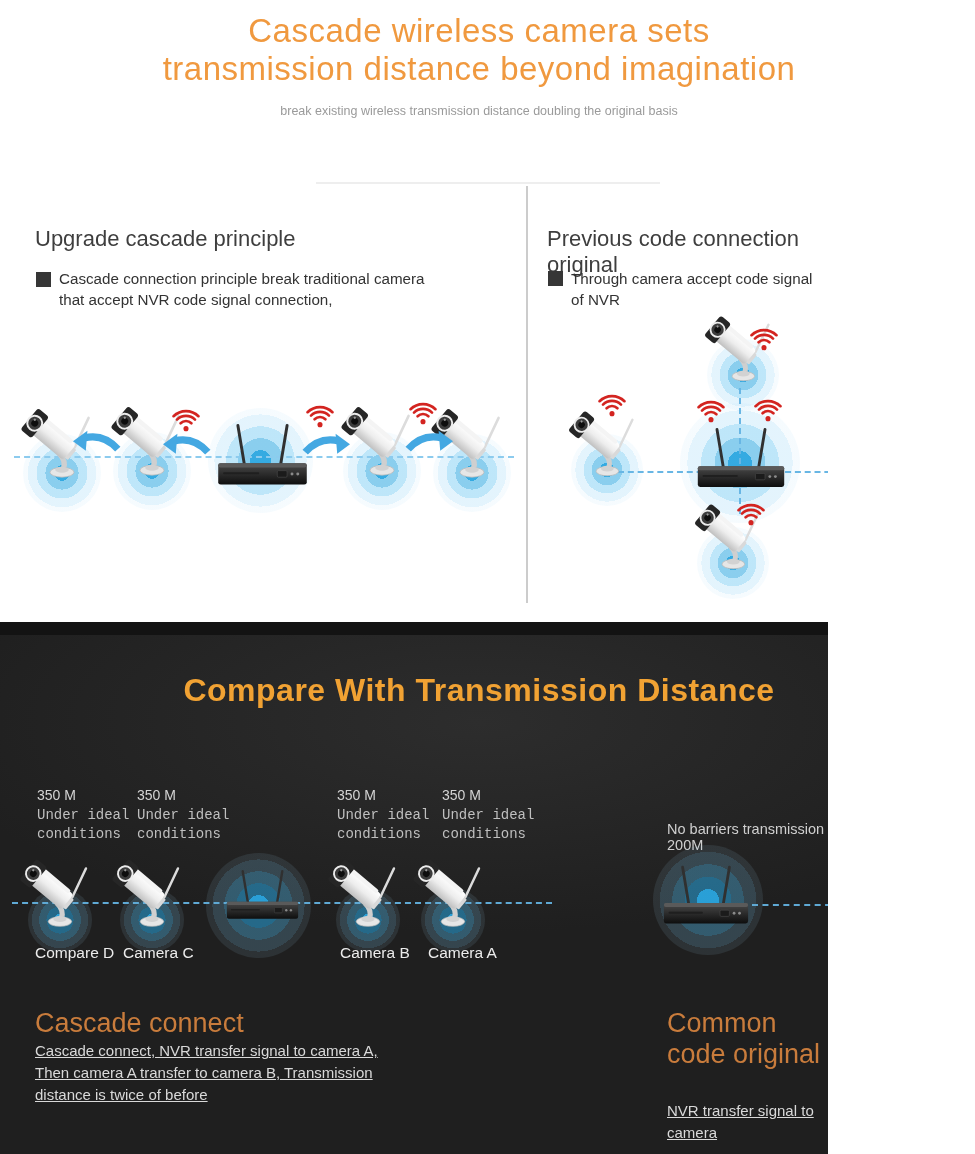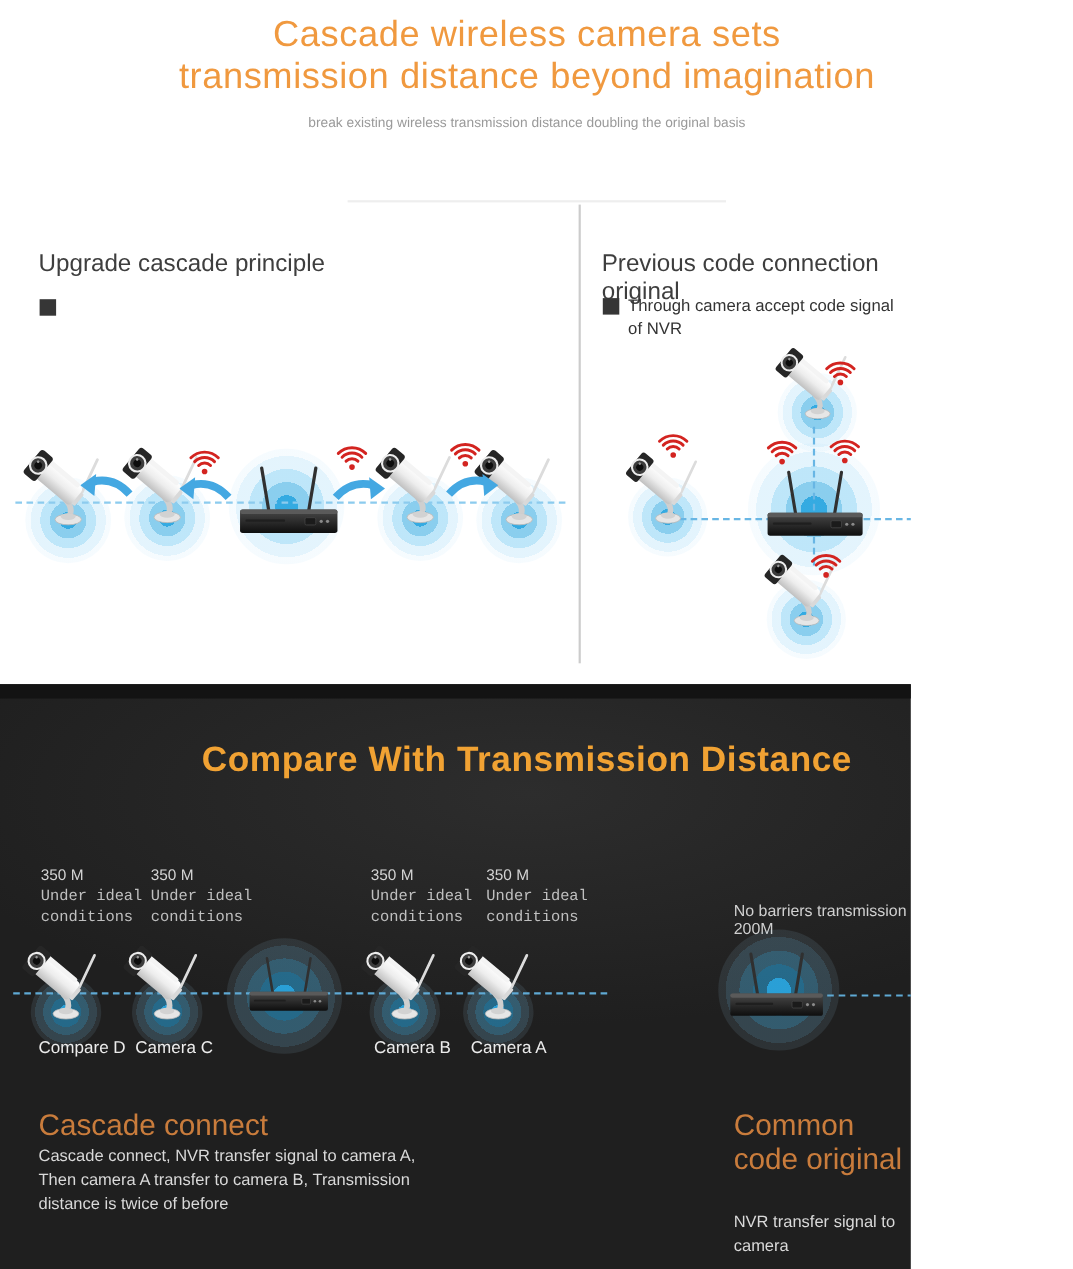--- a/index.html
+++ b/index.html
@@ -38,21 +38,21 @@
     background:radial-gradient(ellipse 720px 270px at 480px 100px,#2d2d2d,#1f1f1f 78%);}
   .compare-topbar{position:absolute;left:0;top:622px;width:958px;height:13px;background:#131313;}
   .compare-title{position:absolute;left:0;top:672px;width:958px;text-align:center;
     font-size:32px;font-weight:bold;color:#f1a233;letter-spacing:0.5px;}
   .dist{position:absolute;top:786px;font-size:14px;line-height:19.5px;color:#c8c8c8;}
   .dist .val{color:#d4d4d4;}
   .dist .cap{white-space:pre-line;color:#bfbfbf;font-family:Liberation Mono, monospace;}
   .cam-label{position:absolute;top:944px;font-size:15.5px;color:#ececec;}
   .no-barriers{position:absolute;left:667px;top:821px;font-size:14.5px;color:#d0d0d0;}
   .connect-heading{position:absolute;font-size:27px;color:#c97c3c;}
-  .connect-body{position:absolute;font-size:15px;line-height:22px;color:#d9d9d9;white-space:pre-line;}
+  .connect-body{position:absolute;font-size:15px;line-height:22px;color:#d9d9d9;white-space:pre-line;text-decoration:underline;}
 </style>
 </head>
 <body>
 
 <svg width="0" height="0" style="position:absolute">
   <defs>
     <linearGradient id="gradCamBody" x1="0" y1="0" x2="0" y2="1">
       <stop offset="0" stop-color="#ffffff"></stop>
       <stop offset="0.5" stop-color="#ededed"></stop>
       <stop offset="1" stop-color="#c0c0c0"></stop>
@@ -102,20 +102,22 @@
 <div class="page">
 
   <div class="title-line" style="top:12px">Cascade wireless camera sets</div>
   <div class="title-line" style="top:50px">transmission distance beyond imagination</div>
   <div class="subtitle">break existing wireless transmission distance doubling the original basis</div>
   <div class="smudge"></div>
   <div class="v-divider"></div>
 
   <div class="col-heading" style="left:35px;top:226px">Upgrade cascade principle</div>
   <div class="bullet-sq" style="left:36px;top:272px"></div>
+  <div class="bullet-text" style="left:59px;top:268px">Cascade connection principle break traditional camera
+that accept NVR code signal connection,</div>
 
   <div class="glow" style="left:23px;top:434px;width:78px;height:78px"></div>
   <div class="glow" style="left:113px;top:432px;width:78px;height:78px"></div>
   <div class="glow" style="left:208px;top:408px;width:105px;height:105px"></div>
   <div class="glow" style="left:343px;top:432px;width:78px;height:78px"></div>
   <div class="glow" style="left:433px;top:434px;width:78px;height:78px"></div>
   <div class="dash-h" style="left:14px;top:456px;width:500px"></div>
   <svg class="icon" style="left:205px;top:419px" width="115" height="82">
       <use href="#sym-nvr"></use>
     </svg>

